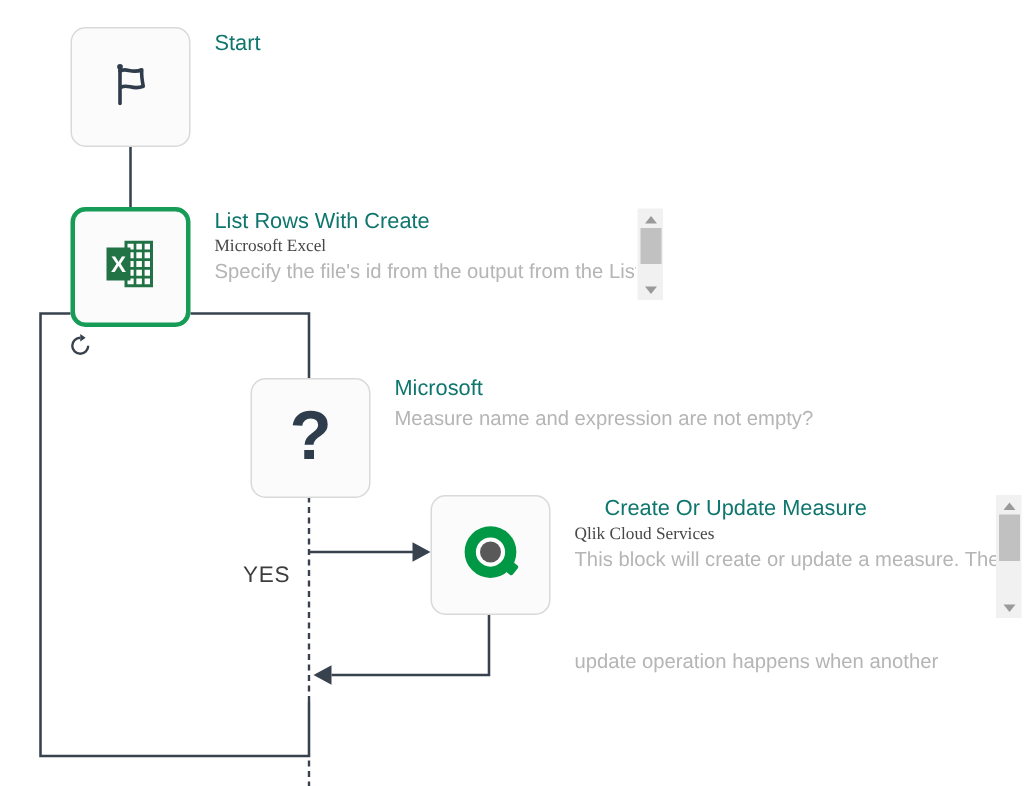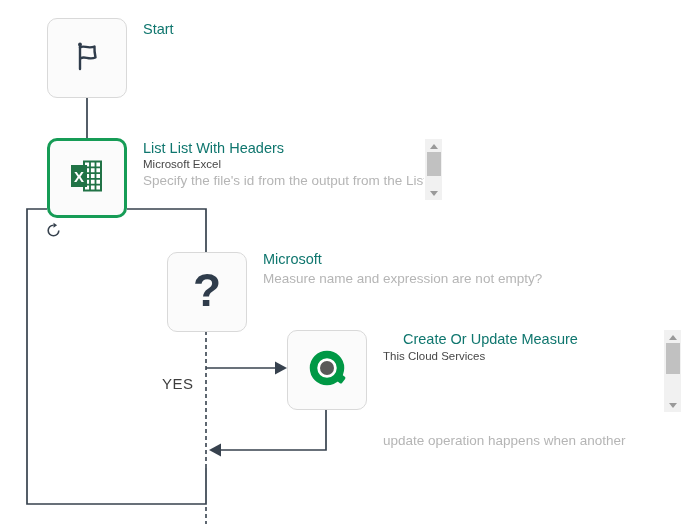--- a/index.html
+++ b/index.html
@@ -8,21 +8,21 @@
     font-family:"Liberation Sans",sans-serif;overflow:hidden;
   }
   .connectors{position:absolute;left:0;top:0;pointer-events:none;}
   .block{
     position:absolute;width:80px;height:80px;box-sizing:border-box;
     background:#fbfbfb;border:1px solid #d9d9d9;border-radius:10px;
     display:flex;align-items:center;justify-content:center;cursor:pointer;
   }
   .block.selected{border:3px solid #169c56;}
   .label-title{position:absolute;font-size:14.5px;color:#0f766e;white-space:nowrap;}
-  .label-sub{position:absolute;font-size:11.5px;color:#474747;white-space:nowrap;}
+  .label-sub{position:absolute;font-size:11.5px;color:#474747;white-space:nowrap;font-family:Liberation Serif, serif;}
   .label-desc{position:absolute;font-size:13.5px;color:#b5b5b5;white-space:nowrap;}
   .clip{overflow:hidden;}
   .yes-label{position:absolute;left:162px;top:375px;font-size:15px;color:#3d3d3d;letter-spacing:0.5px;}
   .question-glyph{
     font-size:46px;font-weight:800;color:#2f3c4b;line-height:1;
     transform:translateY(-2px);font-family:"Liberation Sans",sans-serif;
   }
   .loop-icon{position:absolute;left:45px;top:222px;width:17px;height:17px;}
   
   .scrollbar{
@@ -67,21 +67,21 @@
     <span>
       <svg width="40" height="38" viewBox="0 0 40 38">
         <rect x="17" y="4.5" width="17" height="29" fill="#ffffff" stroke="#217346" stroke-width="2"></rect>
         <path d="M17 10.3 H34 M17 16.1 H34 M17 21.9 H34 M17 27.7 H34" stroke="#217346" stroke-width="1.8"></path>
         <path d="M23 4.5 V33.5 M28.5 4.5 V33.5" stroke="#217346" stroke-width="1.8"></path>
         <rect x="4" y="8" width="16" height="22" fill="#217346"></rect>
         <text x="12" y="24.5" font-size="15" font-weight="bold" fill="#ffffff" text-anchor="middle" font-family="Liberation Sans, sans-serif">X</text>
       </svg>
     </span>
   </div>
-  <div class="label-title" style="left:143px;top:140px;">List List With Headers</div>
+  <div class="label-title" style="left:143px;top:140px;">List Rows With Create</div>
   <div class="label-sub" style="left:143px;top:158px;">Microsoft Excel</div>
   <div class="label-desc clip" style="left:143px;top:173px;width:281px;">Specify the file's id from the output from the List</div>
 
   <div class="scrollbar" style="left:425px;top:139px;height:61px;">
     <div class="sb-arrow up">
         <div class="tri-up"></div>
       </div>
     <div class="sb-thumb" style="top:13px;height:24px;"></div>
     <div class="sb-arrow down">
         <div class="tri-down"></div>
@@ -108,21 +108,22 @@
       <svg width="46" height="46" viewBox="0 0 46 46">
         <g transform="rotate(38 23 23)">
           <rect x="33" y="19" width="11" height="8" rx="1.5" fill="#009845"></rect>
         </g>
         <circle cx="23" cy="23" r="13.5" fill="#ffffff" stroke="#009845" stroke-width="7.5"></circle>
         <circle cx="23" cy="23" r="7" fill="#595959"></circle>
       </svg>
     </span>
   </div>
   <div class="label-title" style="left:403px;top:331px;">Create Or Update Measure</div>
-  <div class="label-sub" style="left:383px;top:350px;">This Cloud Services</div>
+  <div class="label-sub" style="left:383px;top:350px;">Qlik Cloud Services</div>
+  <div class="label-desc" style="left:383px;top:365px;">This block will create or update a measure. The</div>
   <div class="label-desc" style="left:383px;top:387px;margin-top:46px;">update operation happens when another</div>
 
   <div class="scrollbar" style="left:664px;top:330px;height:82px;">
     <div class="sb-arrow up">
         <div class="tri-up"></div>
       </div>
     <div class="sb-thumb" style="top:13px;height:31px;"></div>
     <div class="sb-arrow down">
         <div class="tri-down"></div>
       </div>

